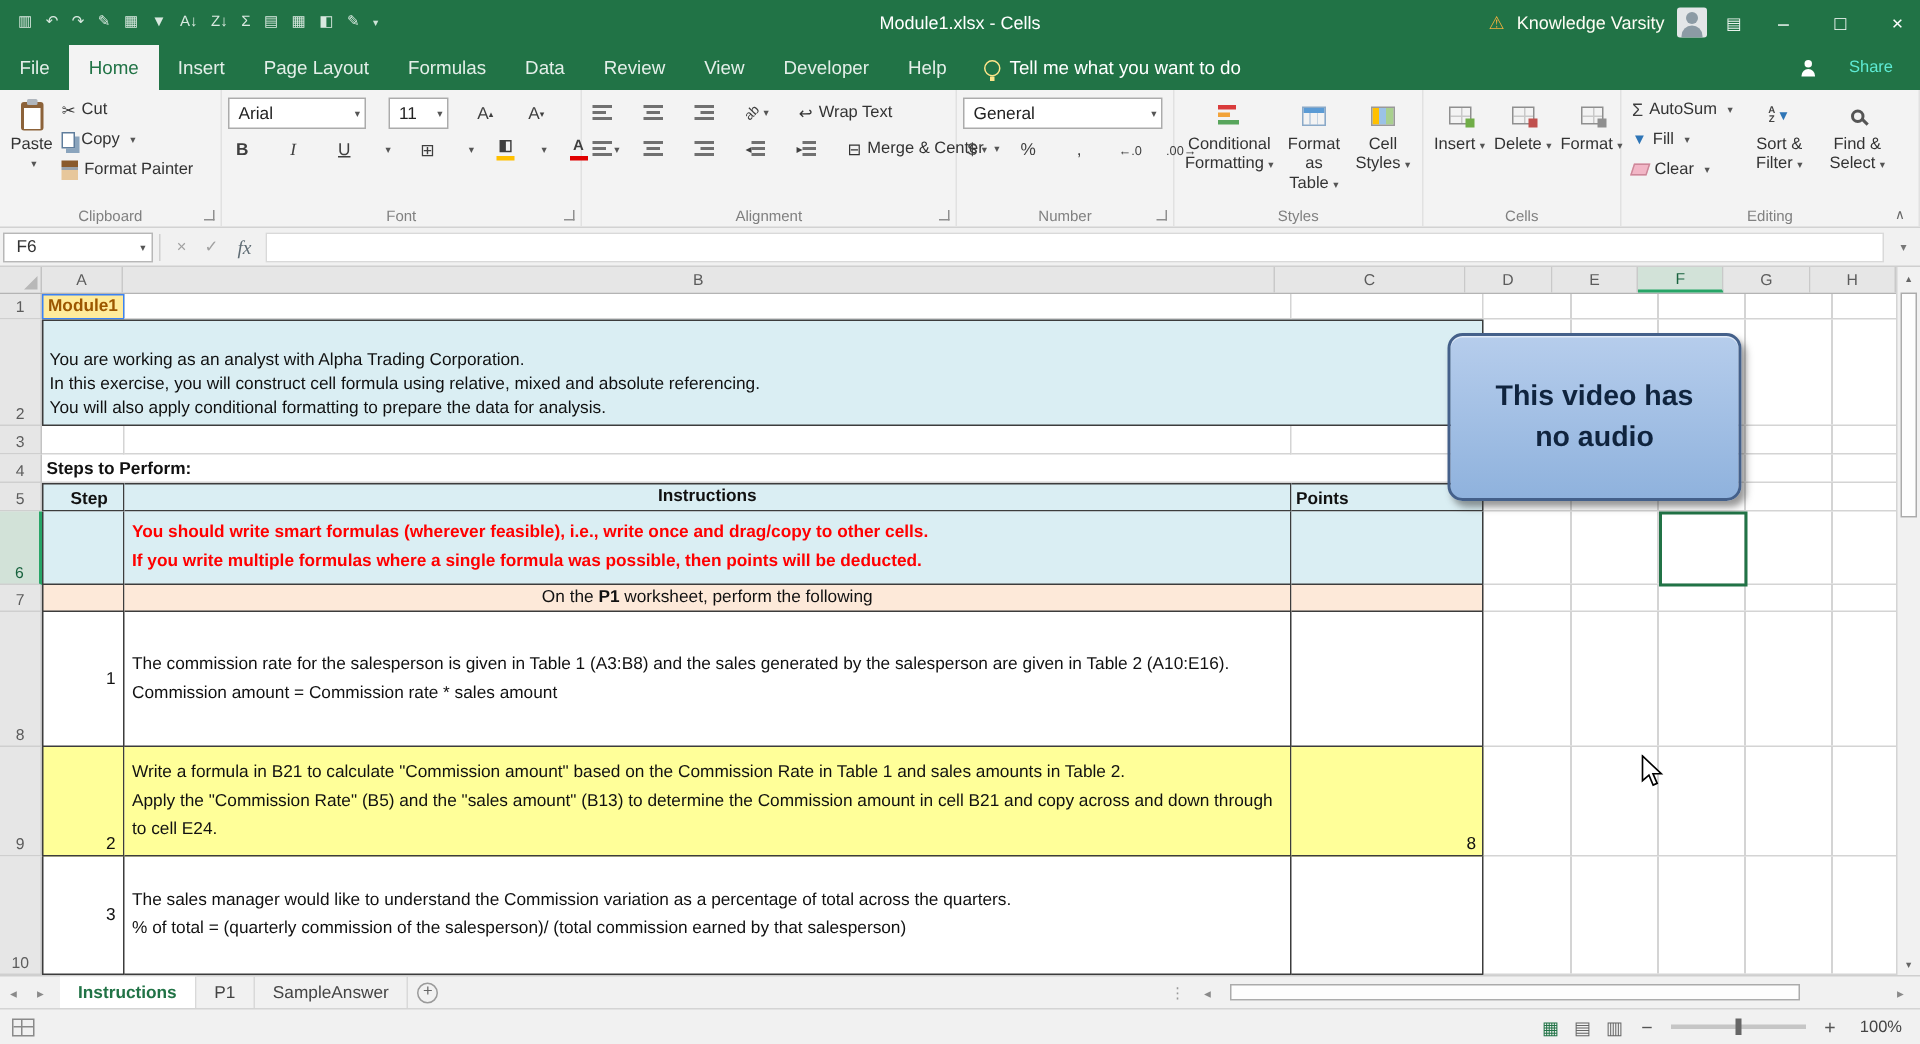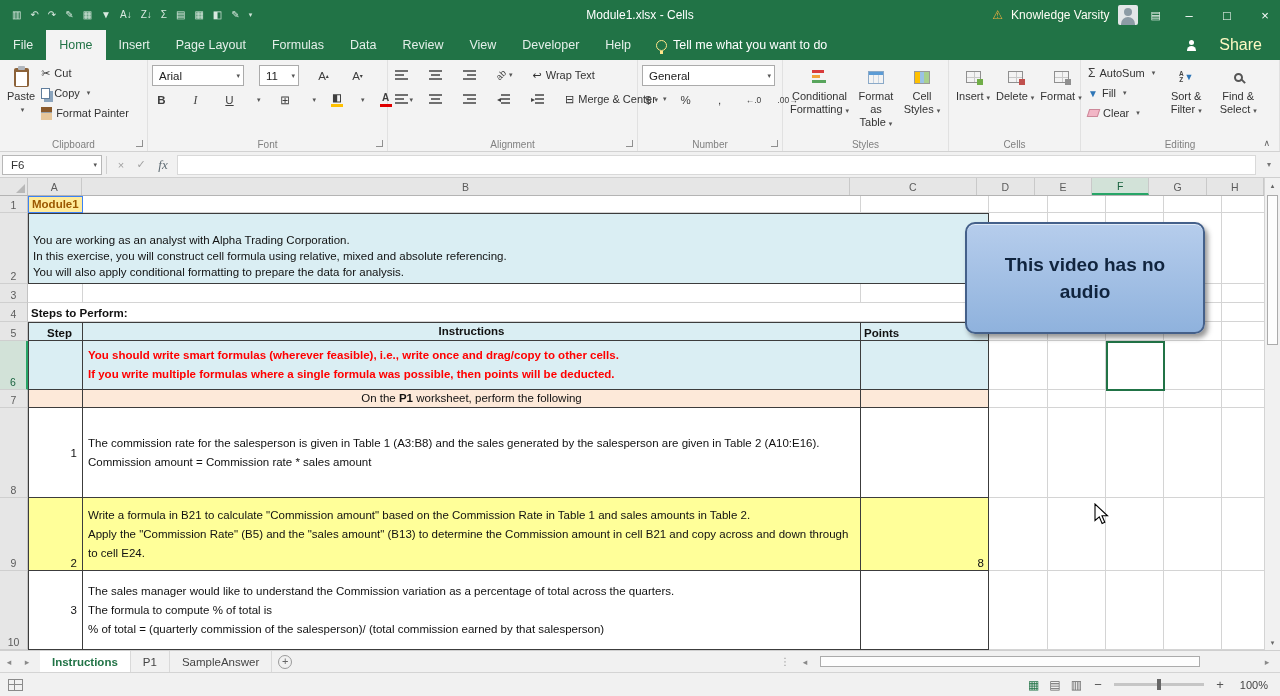--- a/index.html
+++ b/index.html
@@ -25,21 +25,21 @@
 
   
   #ribbontabs{position:absolute;top:30px;left:0;right:0;height:30px;background:#217346;
               display:flex;align-items:center}
   #tab-list{display:flex;height:30px}
   .rtab{padding:0 13px;height:30px;line-height:30px;font-size:12.5px;color:#e4efe9;white-space:nowrap}
   .rtab.active{background:#f3f3f3;color:#217346}
   #tellme{display:flex;align-items:center;gap:6px;margin-left:12px;color:#fff;font-size:12.5px}
   .bulb{width:11px;height:11px;border:1.5px solid #ffe58a;border-radius:50%;position:relative}
   .bulb::after{content:"";position:absolute;left:2.5px;bottom:-4px;width:3px;height:3px;background:#ffe58a}
-  #share{margin-left:auto;display:flex;align-items:center;gap:22px;color:#fef9c3;font-size:16px;padding-right:18px}
+  #share{margin-left:auto;display:flex;align-items:center;gap:22px;color:#5eead4;font-size:11px;padding-right:18px}
   .share-person{width:11px;height:11px;position:relative}
   .share-person::before{content:"";position:absolute;left:3px;top:0;width:5px;height:5px;border-radius:50%;background:#fff}
   .share-person::after{content:"";position:absolute;left:1px;top:6px;width:9px;height:5px;border-radius:5px 5px 0 0;background:#fff}
 
   
   #ribbon{position:absolute;top:60px;left:0;right:0;height:92px;background:#f3f3f3;
           border-bottom:1px solid #d2d2d2;display:flex}
   .grp{position:relative;border-right:1px solid #e1e1e1;padding:3px 4px 16px}
   .grp-label{position:absolute;bottom:1px;left:0;right:0;text-align:center;font-size:10px;color:#808080}
   .launcher{position:absolute;bottom:4px;right:4px;width:7px;height:7px;
@@ -157,21 +157,21 @@
   .v-center{align-items:center}.v-bottom{align-items:flex-end}
   .hdr-step{justify-content:flex-start;align-items:flex-end;font-weight:bold;padding-left:18px}
   .tB.hdr{flex-direction:row;align-items:center;justify-content:center;font-weight:bold}
   .tC.hdr{justify-content:flex-start;font-weight:bold;padding-left:3px}
   .note-line{color:#ff0000;font-weight:bold}
   .p1c{flex-direction:row;align-items:center;justify-content:center}
   .p1wrap{white-space:pre-wrap}
   #selbox{position:absolute;left:1106px;top:163px;width:59px;height:50px;border:2px solid #217346;pointer-events:none}
 
   
-  #overlay{position:absolute;left:965px;top:222px;width:240px;height:112px;border-radius:10px;
+  #overlay{position:absolute;left:965px;top:222px;width:196px;height:112px;border-radius:10px;
            border:2px solid #44608a;background:linear-gradient(180deg,#b6cdec,#8fb2dd);
            box-shadow:3px 4px 5px rgba(50,50,50,.5),inset 0 1px 0 rgba(255,255,255,.6);
            display:flex;align-items:center;justify-content:center;text-align:center;padding:0 22px;
            font-size:19px;font-weight:bold;color:#10243e;line-height:27px;z-index:40}
   #cursor{position:absolute;left:1094px;top:503px;z-index:50}
 
   
   #vscroll{position:absolute;top:178px;right:0;width:16px;height:472px;background:#f1f1f1;
            border-left:1px solid #d4d4d4;display:flex;flex-direction:column;align-items:center}
   .scr-btn{height:15px;width:16px;font-size:7px;color:#666;display:flex;align-items:center;justify-content:center}
@@ -589,21 +589,20 @@
       </div>
       <div class="cell tcell tC bg-yellow">8</div>
       <div class="rest"></div>
     </div>
 
     <div class="r" style="height:79px">
       <div class="rh">10</div>
       <div class="cell tcell t-left tA v-center">3</div>
       <div class="cell tcell tB">
         <div>The sales manager would like to understand the Commission variation as a percentage of total across the quarters.</div>
-        <div>The formula to compute % of total is</div>
         <div>% of total = (quarterly commission of the salesperson)/ (total commission earned by that salesperson)</div>
       </div>
       <div class="cell tcell tC"></div>
       <div class="rest"></div>
     </div>
 
   </div>
 
   <div id="selbox"></div>
 </div>

